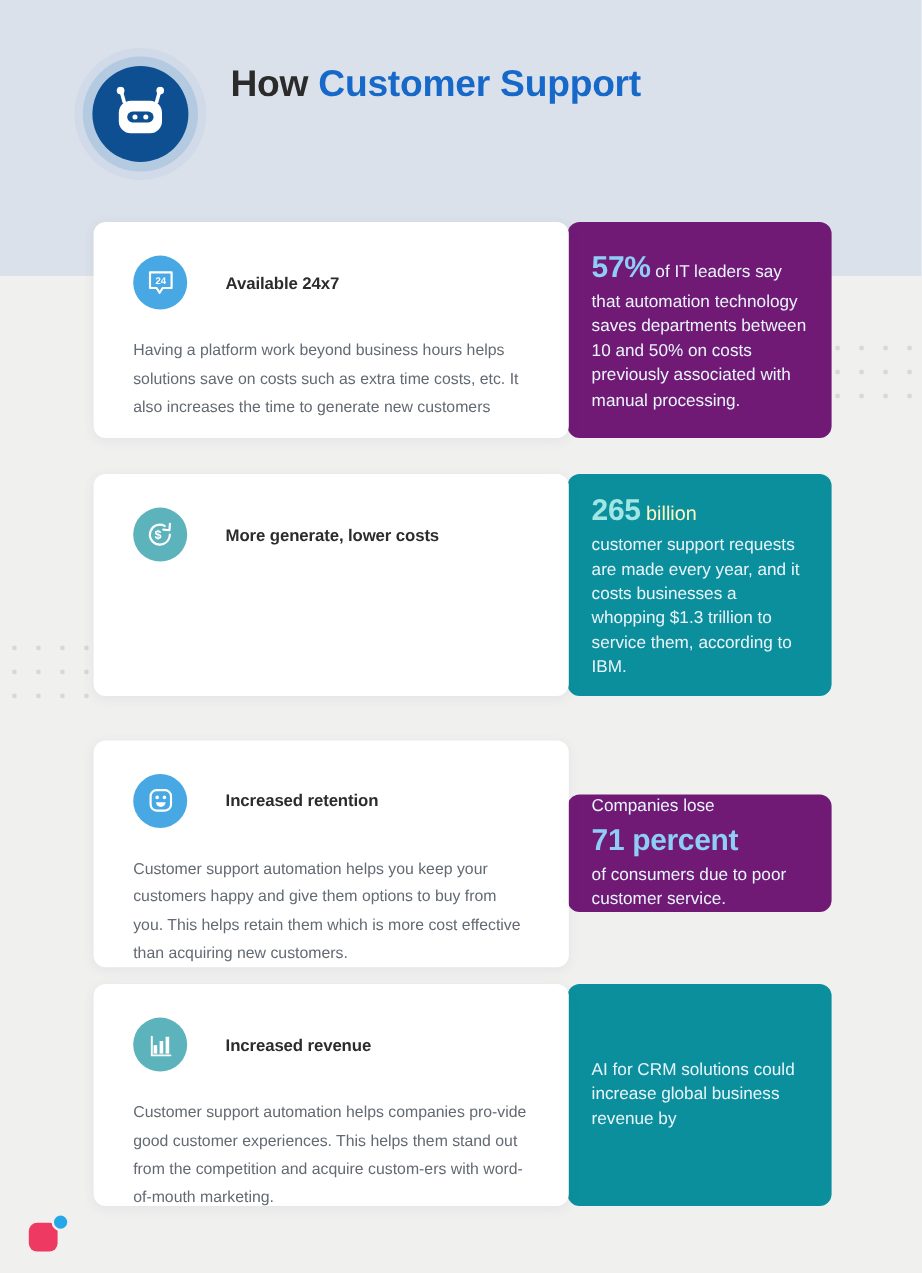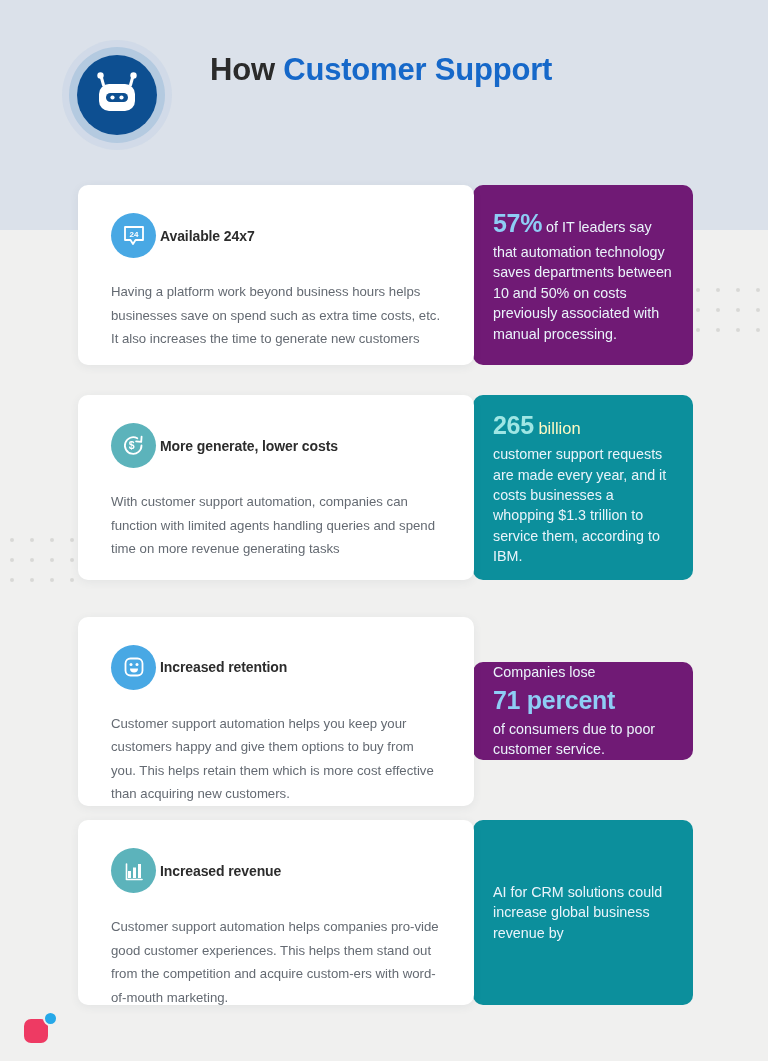--- a/index.html
+++ b/index.html
@@ -81,21 +81,21 @@
     position: absolute; inset: 15px;
     border-radius: 50%;
     background: #0d4f91;
     display: flex;
     align-items: center;
     justify-content: center;
   }
 
   
   #title-block {
-    margin-left: 38px;
+    margin-left: 20px;
     padding-top: 10px;
   }
   .title-line {
     font-size: 31px;
     line-height: 1.42;
     font-weight: bold;
     color: #2b2b2b;
     letter-spacing: -0.2px;
     white-space: nowrap;
   }
@@ -121,21 +121,21 @@
     border-radius: 10px;
     box-shadow: 0 2px 10px rgba(60,70,90,.07);
     padding: 28px 32px 0 33px;
     position: relative;
     z-index: 4;
   }
 
   .card-head {
     display: flex;
     align-items: center;
-    gap: 4px;
+    gap: 32px;
   }
 
   .card-icon {
     width: 45px; height: 45px;
     flex: 0 0 45px;
     border-radius: 50%;
     display: flex;
     align-items: center;
     justify-content: center;
   }
@@ -274,40 +274,39 @@
   <div class="info-card">
     <div class="card-head">
       <div class="card-icon icon-blue">
         <svg width="26" height="26" viewBox="0 0 26 26" aria-hidden="true">
           <path d="M4 4 h18 v13 h-7.5 l-2.5 4 -2.5 -4 H4 Z" fill="none" stroke="#ffffff" stroke-width="1.8" stroke-linejoin="round"></path>
           <text x="13" y="13.5" font-family="Liberation Sans, sans-serif" font-size="8" font-weight="bold" fill="#ffffff" text-anchor="middle">24</text>
         </svg>
       </div>
       <div class="card-title">Available 24x7</div>
     </div>
-    <div class="card-body">Having a platform work beyond business hours helps businesses save on spend such as extra time costs, etc. It also increases the time to generate new customers</div>
+    <div class="card-body">Having a platform work beyond business hours helps solutions save on costs such as extra time costs, etc. It also increases the time to generate new customers</div>
   </div>
   <div class="stat-panel panel-blue">
     <div class="stat-text"><span class="stat-big big-blue">57%</span><span> of IT leaders say that automation technology saves departments between 10 and 50% on costs previously associated with manual processing.</span></div>
   </div>
 </div>
 
 <div class="row" id="row-1">
   <div class="info-card">
     <div class="card-head">
       <div class="card-icon icon-teal">
         <svg width="27" height="27" viewBox="0 0 27 27" aria-hidden="true">
           <path d="M21.5 13.5 a8.3 8.3 0 1 1 -4.2 -7.2" fill="none" stroke="#ffffff" stroke-width="1.8" stroke-linecap="round"></path>
           <path d="M21.6 4.6 L21.2 9.9 L16.1 9.4" fill="none" stroke="#ffffff" stroke-width="1.8" stroke-linecap="round" stroke-linejoin="round"></path>
           <text x="11.6" y="17.3" font-family="Liberation Sans, sans-serif" font-size="10.5" font-weight="bold" fill="#ffffff" text-anchor="middle">$</text>
         </svg>
       </div>
       <div class="card-title">More generate, lower costs</div>
     </div>
-    <div class="card-body">With customer support automation, companies can function with limited agents handling queries and spend time on more revenue generating tasks</div>
   </div>
   <div class="stat-panel panel-teal">
     <div class="stat-text"><span class="stat-big big-teal">265</span><span class="stat-unit"> billion</span><br><span>customer support requests are made every year, and it costs businesses a whopping $1.3 trillion to service them, according to IBM.</span></div>
   </div>
 </div>
 
 <div class="row" id="row-2">
   <div class="info-card">
     <div class="card-head">
       <div class="card-icon icon-blue">

